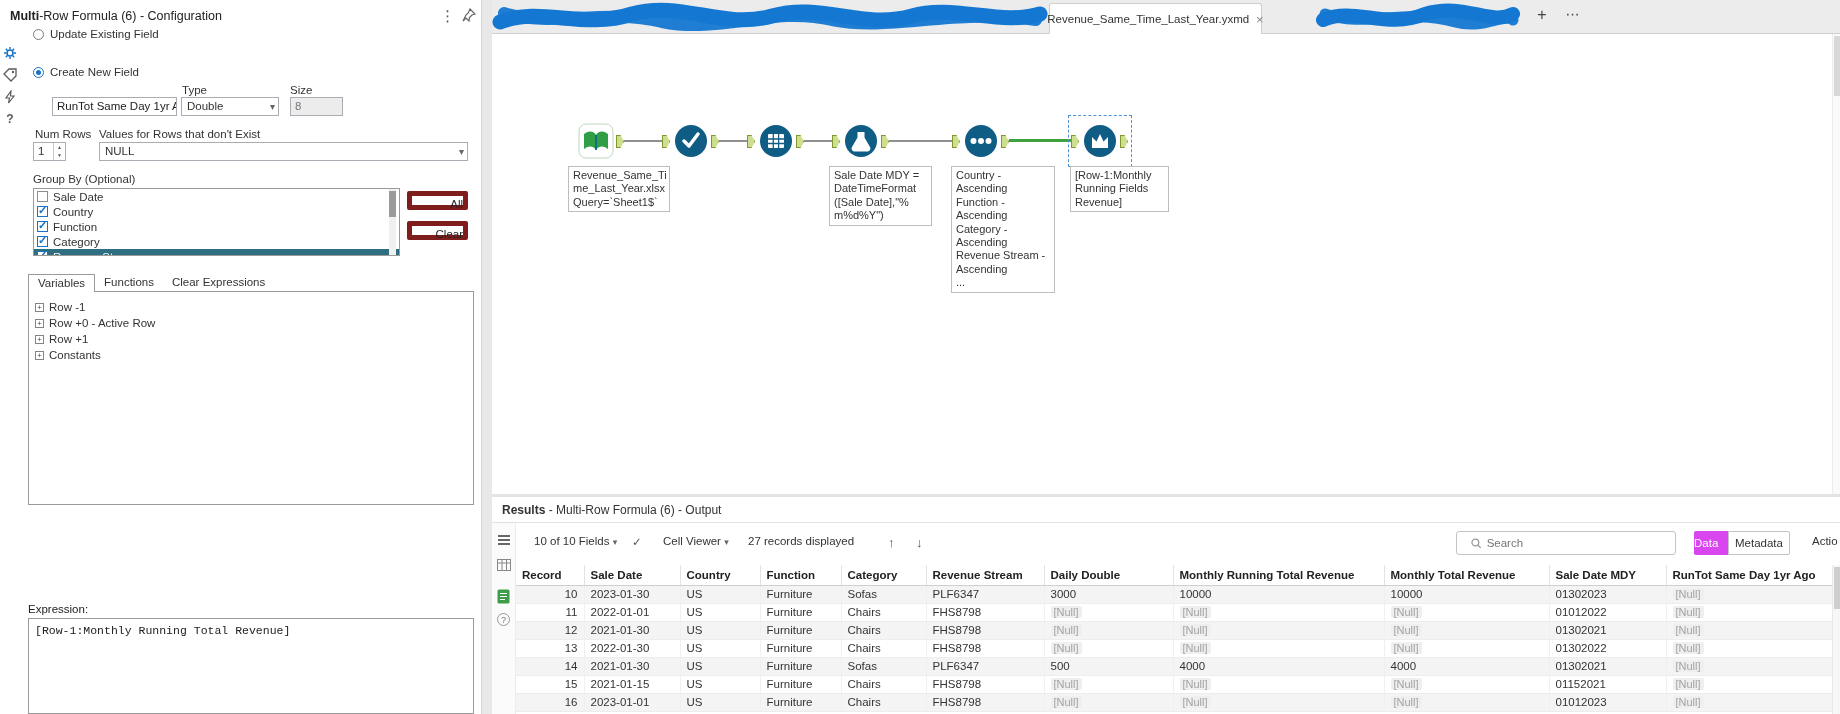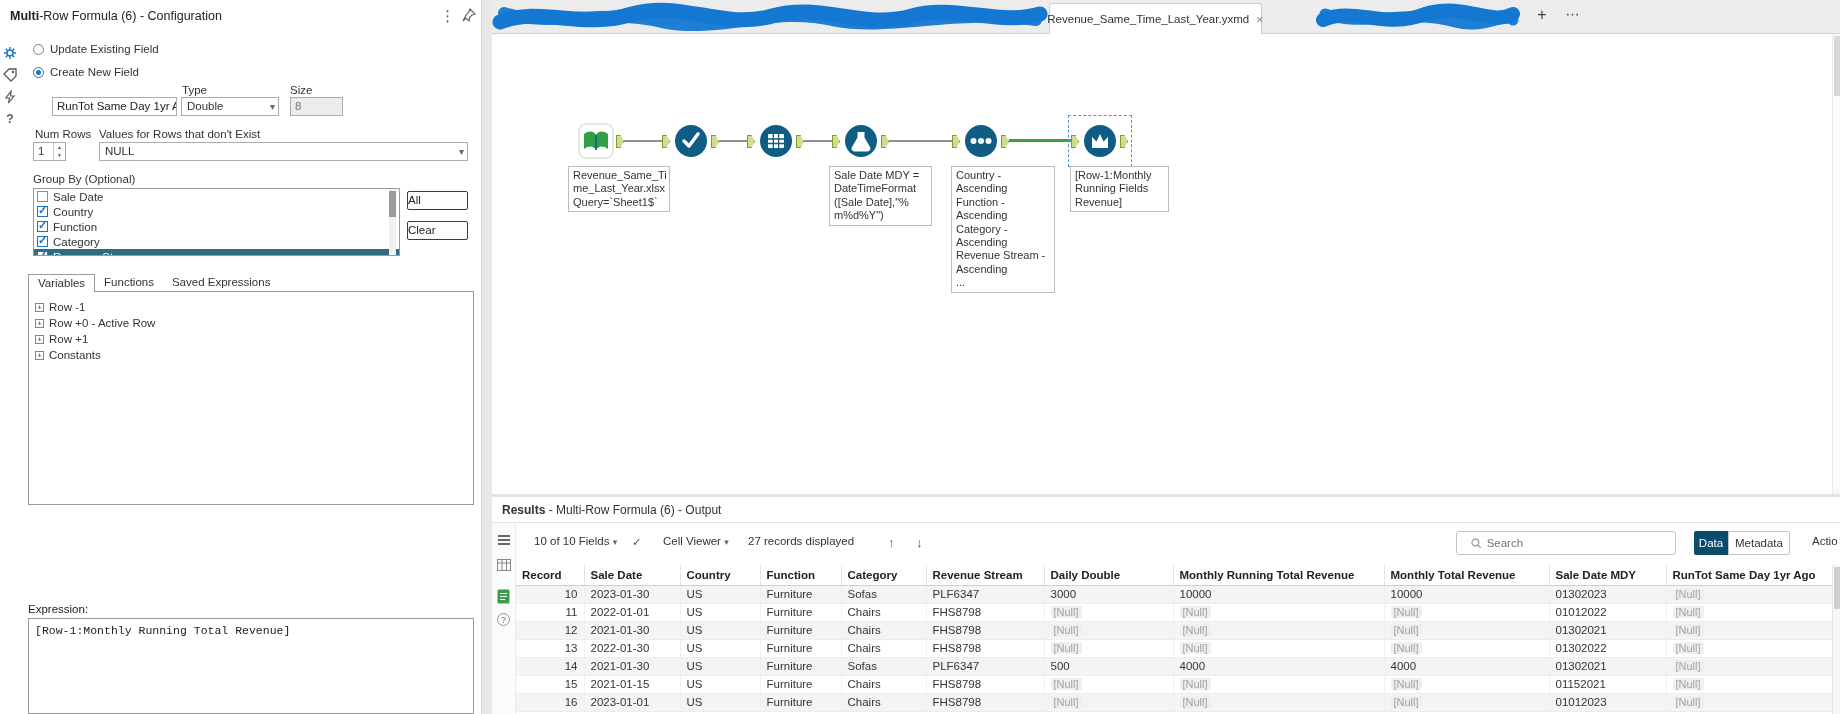--- a/index.html
+++ b/index.html
@@ -28,21 +28,21 @@
 .spin .v{position:absolute;left:4px;top:2px;font-size:11.5px}
 .spin .ars{position:absolute;right:0;top:0;width:12px;height:100%;border-left:1px solid #c9c9c9;font-size:5px;color:#555;text-align:center;line-height:8px}
 .group-box{position:absolute;left:33px;top:188px;width:367px;height:68px;border:1px solid #9a9a9a;background:#fff;overflow:hidden}
 .group-item{height:15px;display:flex;align-items:center;padding-left:3px;gap:5px;font-size:11.5px}
 .group-item.sel{background:#2e6e80;color:#fff}
 .cbx{width:11px;height:11px;border:1px solid #8f8f8f;background:#fff;display:inline-block;position:relative;flex:0 0 auto}
 .cbx.on{border-color:#1673c8}
 .cbx.on::after{content:"✓";position:absolute;left:0px;top:-3px;color:#1673c8;font-size:11px;font-weight:bold}
 .gb-scroll{position:absolute;left:389px;top:189px;width:7px;height:66px;background:#f0f0f0}
 .gb-thumb{position:absolute;left:0;top:2px;width:7px;height:26px;background:#9a9a9a}
-.btn{position:absolute;width:61px;height:19px;background:#fdfdfd;border:1px solid #7f1d1d;border-radius:2px;font-size:11.5px;text-align:left;line-height:17px;color:#222;cursor:pointer}
+.btn{position:absolute;width:61px;height:19px;background:#fdfdfd;border:5px solid #7f1d1d;border-radius:2px;font-size:11.5px;text-align:right;line-height:17px;color:#222;cursor:pointer}
 .cfg-tabs{position:absolute;left:28px;top:274px;height:18px;display:flex}
 .cfg-tab{padding:2px 9px 0 9px;font-size:11.5px;color:#333;height:18px}
 .cfg-tab.active{border:1px solid #9a9a9a;border-bottom:none;background:#fff;position:relative;z-index:2}
 .tree-box{position:absolute;left:28px;top:291px;width:446px;height:214px;border:1px solid #9a9a9a;background:#fff;padding:7px 0 0 6px;overflow:hidden}
 .tree-item{height:16px;display:flex;align-items:center;gap:5px;font-size:11.5px}
 .exp{width:9px;height:9px;border:1px solid #848484;font-size:8px;line-height:7px;text-align:center;color:#444;background:#fff;flex:0 0 auto}
 .expr-label{position:absolute;left:28px;top:603px;font-size:11.5px;color:#222}
 .expr-box{position:absolute;left:28px;top:618px;width:446px;height:96px;border:1px solid #9a9a9a;background:#fff;font-family:"Liberation Mono",monospace;font-size:11.5px;color:#222;padding:5px 6px;white-space:pre-wrap}
 
 
@@ -73,21 +73,21 @@
 
 .results{position:absolute;left:0;top:497px;width:1348px;height:217px;background:#fff}
 .res-header{position:absolute;left:0;top:0;width:100%;height:26px;border-bottom:1px solid #e2e2e2;background:#fff}
 .res-title{position:absolute;left:10px;top:6px;font-size:12px;color:#333}
 .res-strip{position:absolute;left:0;top:26px;width:24px;height:191px;border-right:1px solid #ececec;background:#fbfbfb}
 .res-toolbar{position:absolute;left:24px;top:26px;width:1324px;height:40px;background:#fff}
 .tb-item{position:absolute;top:12px;font-size:11.5px;color:#333;white-space:nowrap}
 .tb-car{color:#666;font-size:9px}
 .search{position:absolute;left:940px;top:8px;width:220px;height:24px;border:1px solid #c4c4c4;border-radius:3px;background:#fff;display:flex;align-items:center;padding:0 14px;gap:5px}
 .search input{border:none;outline:none;font-size:11.5px;width:180px;font-family:"Liberation Sans",sans-serif;color:#333;background:transparent}
-.btn-data{position:absolute;left:1178px;top:8px;width:34px;height:24px;background:#0c4a6e;color:#fff;font-size:11.5px;text-align:center;line-height:24px;border-radius:2px 0 0 2px;cursor:pointer}
+.btn-data{position:absolute;left:1178px;top:8px;width:34px;height:24px;background:#d946ef;color:#fff;font-size:11.5px;line-height:24px;border-radius:2px 0 0 2px;cursor:pointer}
 .btn-meta{position:absolute;left:1212px;top:8px;width:62px;height:24px;background:#fff;border:1px solid #c4c4c4;color:#333;font-size:11.5px;text-align:center;line-height:22px;border-radius:0 2px 2px 0;cursor:pointer}
 .btn-actions{position:absolute;left:1296px;top:12px;width:28px;overflow:hidden;font-size:11.5px;color:#333;white-space:nowrap}
 .res-table-wrap{position:absolute;left:24px;top:68px;width:1324px;height:149px;overflow:hidden}
 table.res{border-collapse:collapse;table-layout:fixed;width:1323px}
 table.res th{font-size:11.5px;font-weight:bold;color:#222;text-align:left;padding:3px 6px;border-right:1px solid #e3e3e3;border-bottom:1px solid #cfcfcf;height:20px;overflow:hidden;white-space:nowrap}
 table.res td{font-size:11.5px;color:#333;padding:2px 6px;border-right:1px solid #f0f0f0;border-bottom:1px solid #ededed;height:18px;overflow:hidden;white-space:nowrap}
 table.res tr.alt td{background:#f4f4f4}
 td.rec{text-align:right;padding-right:10px}
 .null-chip{background:#efefef;color:#a3a3a3;border-radius:2px;padding:0 3px;font-size:11px}
 .res-scroll{position:absolute;right:0;top:68px;width:8px;height:149px;background:#f7f7f7;border-left:1px solid #e8e8e8}
@@ -117,21 +117,21 @@
       <svg class="strip-ic" style="top:32px" viewBox="0 0 14 14">
           <path d="M1 6 L6 1 H13 V8 L8 13 Z" fill="none" stroke="#5a5a5a" stroke-width="1.3"></path>
           <circle cx="10" cy="4" r="1.2" fill="#5a5a5a"></circle>
         </svg>
       <svg class="strip-ic" style="top:54px" viewBox="0 0 14 14">
           <path d="M8 1 L3 8 H6.5 L5.5 13 L11 6 H7.5 Z" fill="none" stroke="#5a5a5a" stroke-width="1.2"></path>
         </svg>
       <div class="strip-ic" style="top:76px;color:#5a5a5a;font-weight:bold">?</div>
     </div>
 
-    <div style="position:absolute;left:33px;top:43px;font-size:11.5px"><span class="radio"></span><span>Update Existing Field</span></div>
+    <div style="position:absolute;left:33px;top:28px;font-size:11.5px"><span class="radio"></span><span>Update Existing Field</span></div>
     <div style="position:absolute;left:33px;top:66px;font-size:11.5px"><span class="radio sel"></span><span>Create New  Field</span></div>
 
     <div class="cfg-label" style="left:182px;top:84px">Type</div>
     <div class="cfg-label" style="left:290px;top:84px">Size</div>
     <div class="tbox" style="left:52px;top:97px;width:125px">RunTot Same Day 1yr A</div>
     <div class="dd" style="left:181px;top:97px;width:98px"><span>Double</span><span class="car">▾</span></div>
     <div class="tbox dis" style="left:290px;top:97px;width:53px">8</div>
 
     <div class="cfg-label" style="left:35px;top:128px">Num Rows</div>
     <div class="cfg-label" style="left:99px;top:128px">Values for Rows that don't Exist</div>
@@ -166,21 +166,21 @@
       </div>
     <div class="gb-scroll">
         <div class="gb-thumb"></div>
       </div>
     <div class="btn" style="left:407px;top:191px">All</div>
     <div class="btn" style="left:407px;top:221px">Clear</div>
 
     <div class="cfg-tabs">
       <div class="cfg-tab active">Variables</div>
       <div class="cfg-tab">Functions</div>
-      <div class="cfg-tab">Saved Expressions</div>
+      <div class="cfg-tab">Clear Expressions</div>
     </div>
     <div class="tree-box">
         <div class="tree-item">
           <span class="exp">+</span>
           <span>Row -1</span>
         </div>
         <div class="tree-item">
           <span class="exp">+</span>
           <span>Row +0 - Active Row</span>
         </div>

